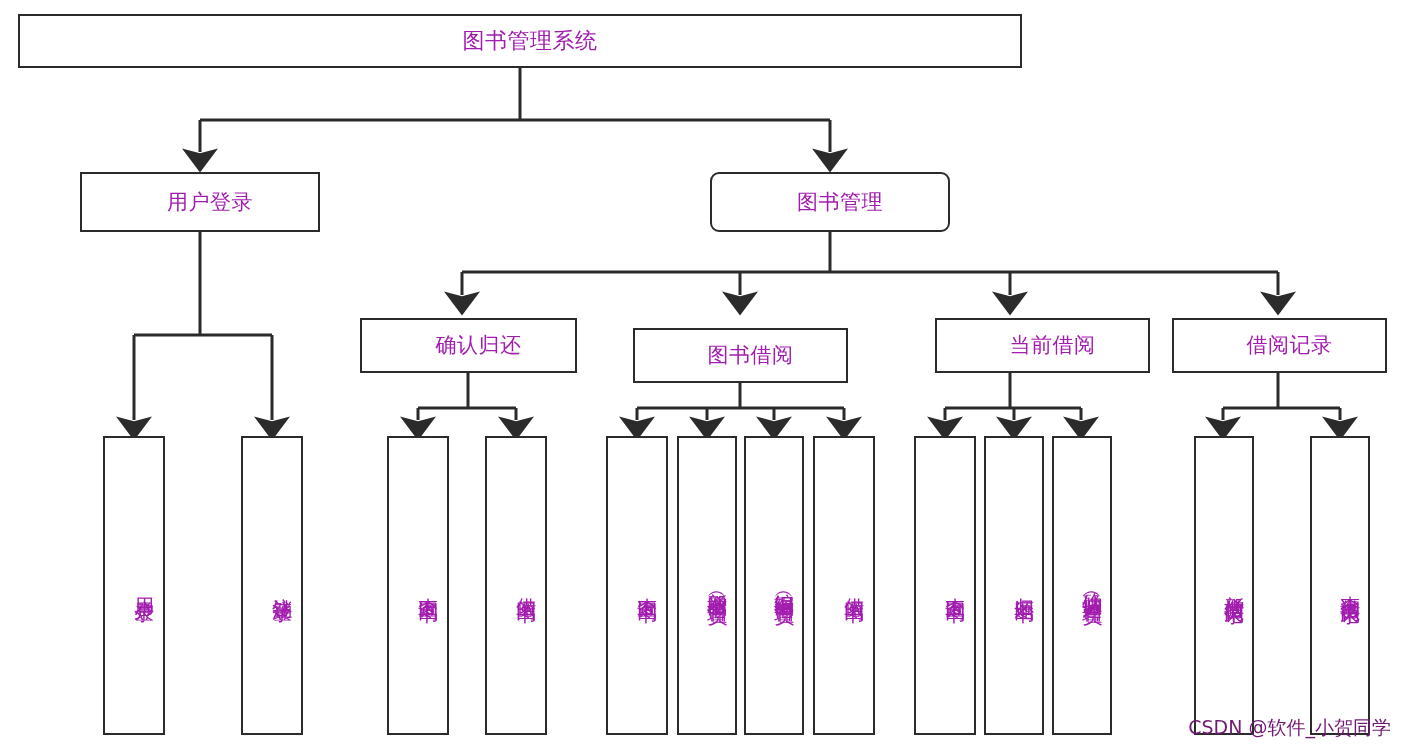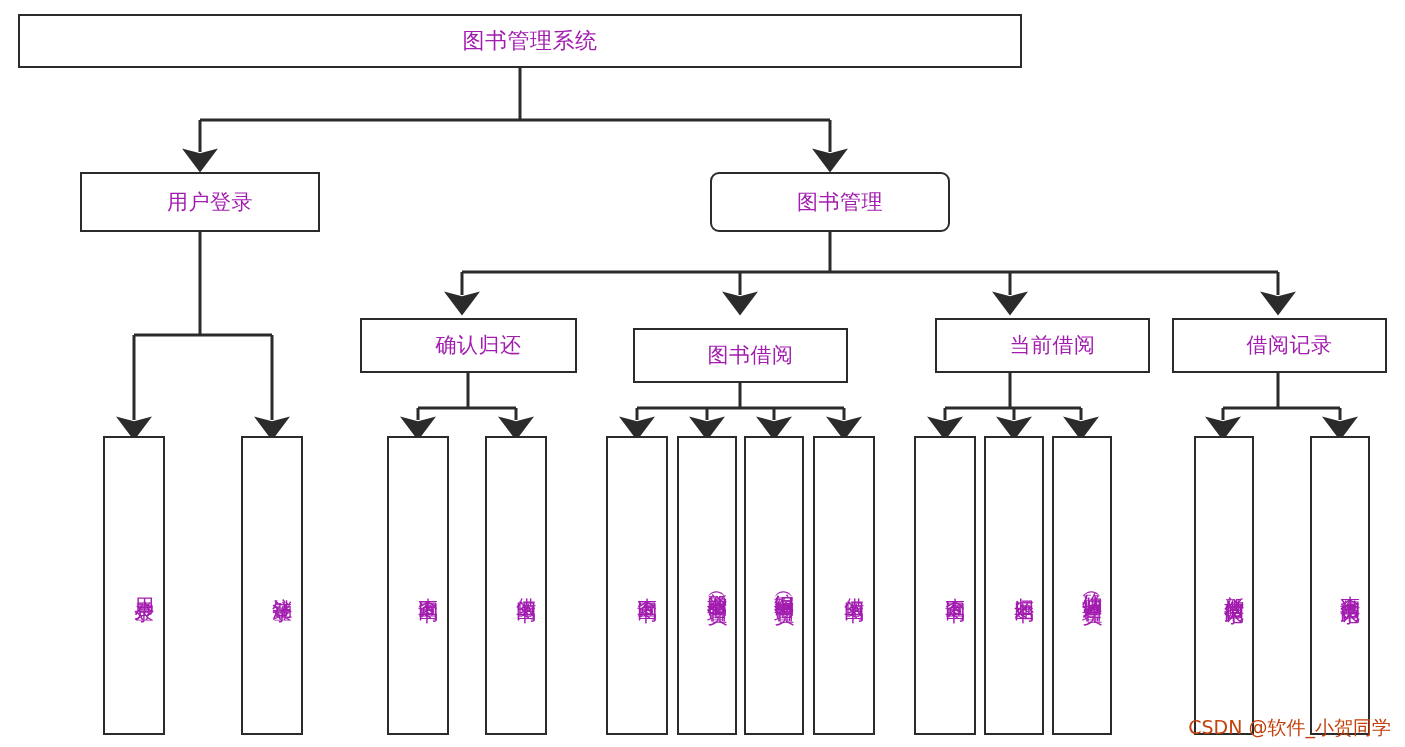--- a/index.html
+++ b/index.html
@@ -47,21 +47,21 @@
     text-orientation:upright;
     font-size:20px;
     line-height:1.28;
     letter-spacing:2px;
     white-space:nowrap;
   }
   #watermark{
     position:absolute;
     right:14px;bottom:6px;
     font-size:19px;
-    color:#c2410c;
+    color:#701a75;
     z-index:5;
     white-space:nowrap;
     font-family:"DejaVu Sans","Liberation Sans",sans-serif;
   }
 </style>
 </head>
 <body>
 
 <div id="diagram">
 

